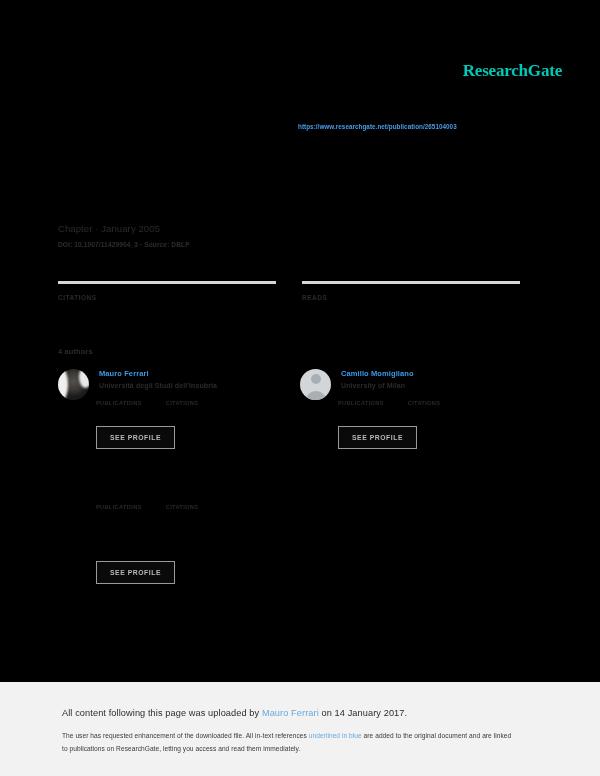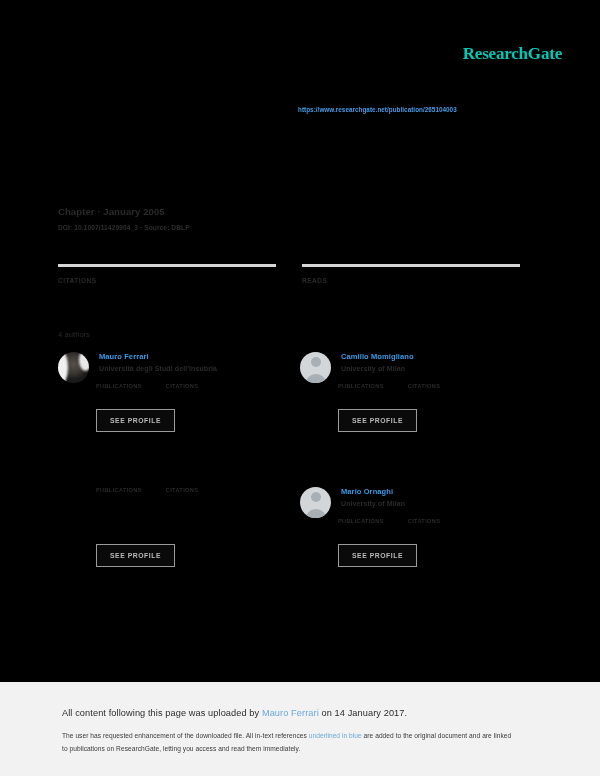--- a/index.html
+++ b/index.html
@@ -12,21 +12,21 @@
     height: 776px;
     position: relative;
     overflow: hidden;
     font-family: "Liberation Sans", sans-serif;
     -webkit-font-smoothing: antialiased;
   }
 
   
   .page-dark {
     position: absolute;
-    left: 0; top: 0;
+    left: 0; top: 17px;
     width: 600px;
     height: 724px;
     background: #000000;
   }
 
   
   .rg-logo {
     position: absolute;
     right: 38px;
     top: 44px;
@@ -53,21 +53,21 @@
 
   
   .pub-meta {
     position: absolute;
     left: 58px;
     top: 206px;
     width: 470px;
   }
   .pub-type {
     font-size: 9.5px;
-    font-weight: bold;
+    font-weight: normal;
     color: #2b2b2b;
     letter-spacing: 0.1px;
     margin-bottom: 7px;
     white-space: nowrap;
   }
   .pub-doi {
     font-size: 6.6px;
     font-weight: bold;
     color: #2e2e2e;
     letter-spacing: 0.1px;
@@ -105,21 +105,21 @@
     letter-spacing: 0.5px;
     color: #2a2a2a;
   }
 
   
   .authors-heading {
     position: absolute;
     left: 58px;
     top: 330px;
     font-size: 7.5px;
-    font-weight: normal;
+    font-weight: bold;
     color: #2b2b2b;
     letter-spacing: 0.1px;
   }
 
   
   .authors-grid {
     position: absolute;
     left: 58px;
     top: 352px;
     width: 470px;
@@ -392,43 +392,20 @@
           <div class="astat-label">PUBLICATIONS</div>
         </div>
         <div class="astat">
           <div class="astat-num"></div>
           <div class="astat-label">CITATIONS</div>
         </div>
       </div>
       <div class="see-profile">SEE PROFILE</div>
     </div>
 
-    <div class="author-card">
-      <div class="author-top">
-        <div class="avatar placeholder">
-          <div class="ph-head"></div>
-          <div class="ph-body"></div>
-        </div>
-        <div class="author-info">
-          <a class="author-name" href="#">Mario Ornaghi</a>
-          <div class="author-affil">University of Milan</div>
-        </div>
-      </div>
-      <div class="author-stats">
-        <div class="astat">
-          <div class="astat-num"></div>
-          <div class="astat-label">PUBLICATIONS</div>
-        </div>
-        <div class="astat">
-          <div class="astat-num"></div>
-          <div class="astat-label">CITATIONS</div>
-        </div>
-      </div>
-      <div class="see-profile">SEE PROFILE</div>
-    </div>
 
   </div>
 </div>
 
 <div class="page-light">
   <div class="upload-line"><span>All content following this page was uploaded by </span><a class="rg-link" href="#">Mauro Ferrari</a><span> on 14 January 2017.</span></div>
   <div class="disclaimer"><span>The user has requested enhancement of the downloaded file. All in-text references </span><a class="rg-link" href="#">underlined in blue</a><span> are added to the original document and are linked to publications on ResearchGate, letting you access and read them immediately.</span></div>
 </div>
 
 </body></html>

